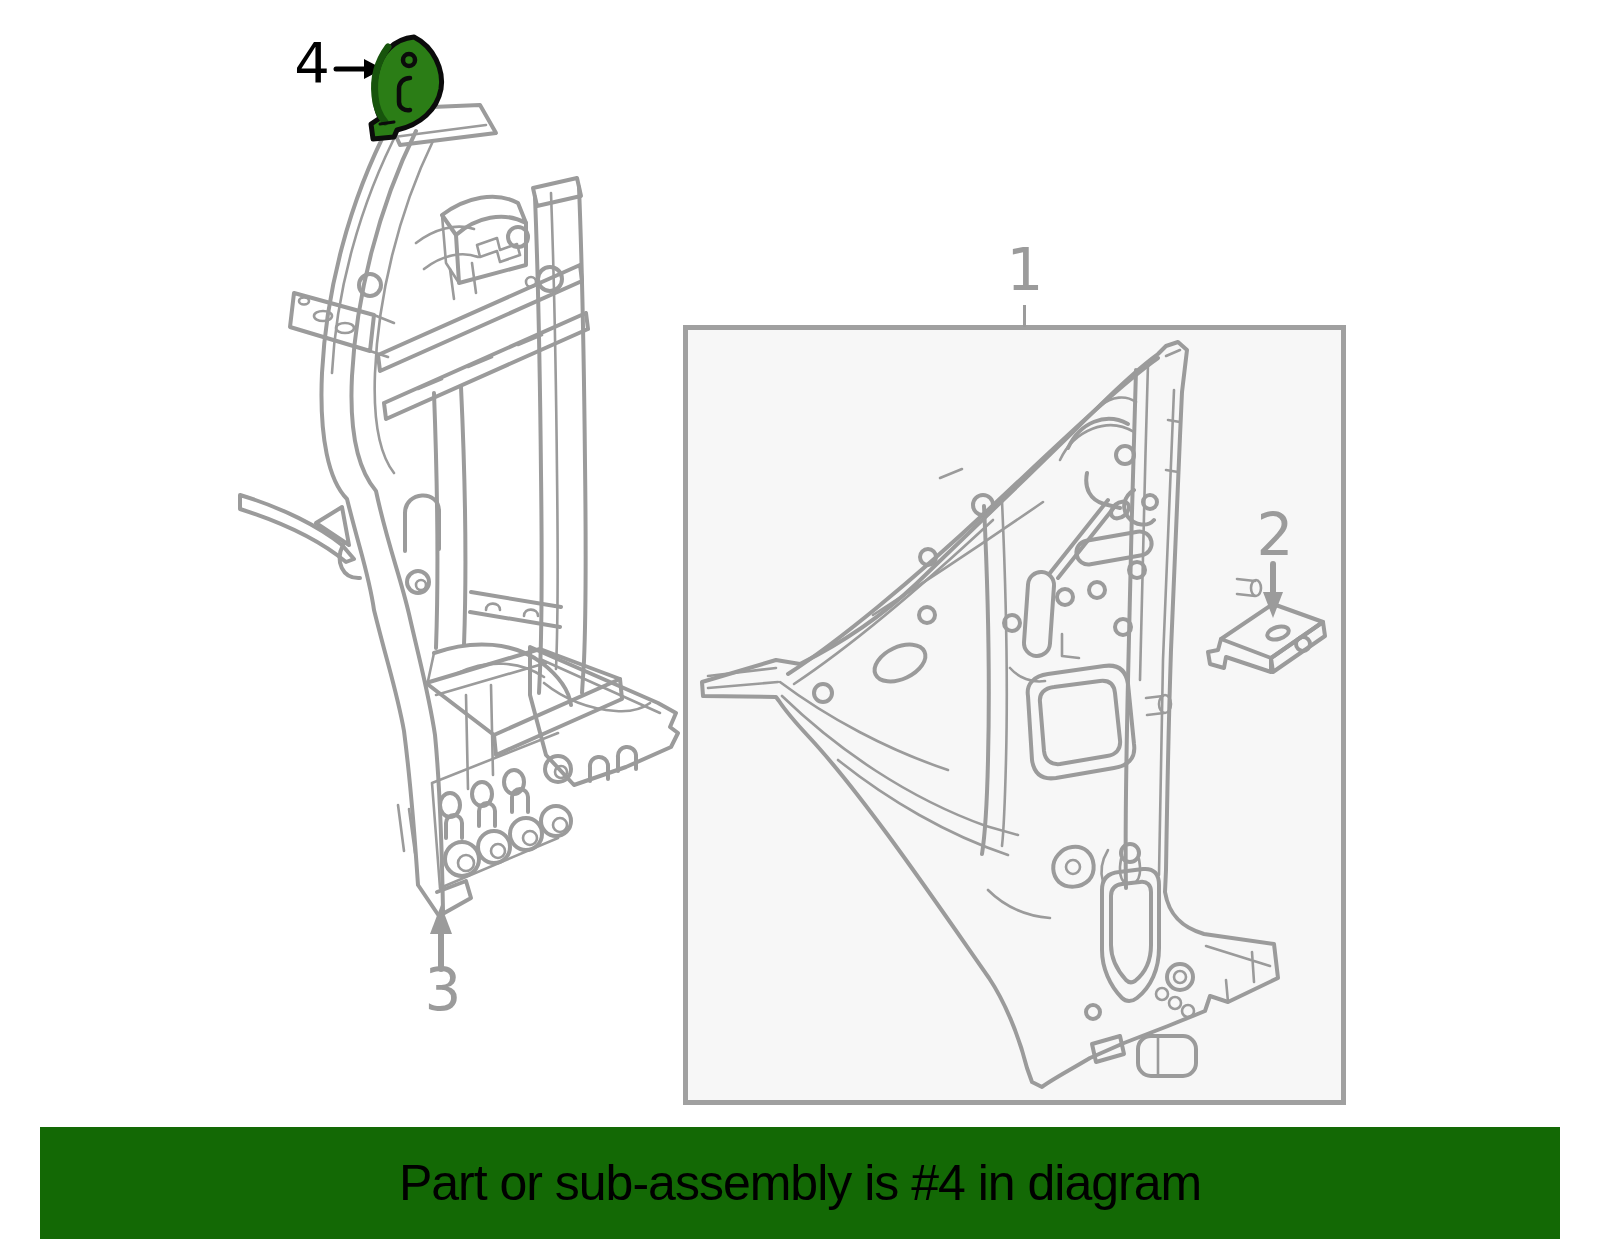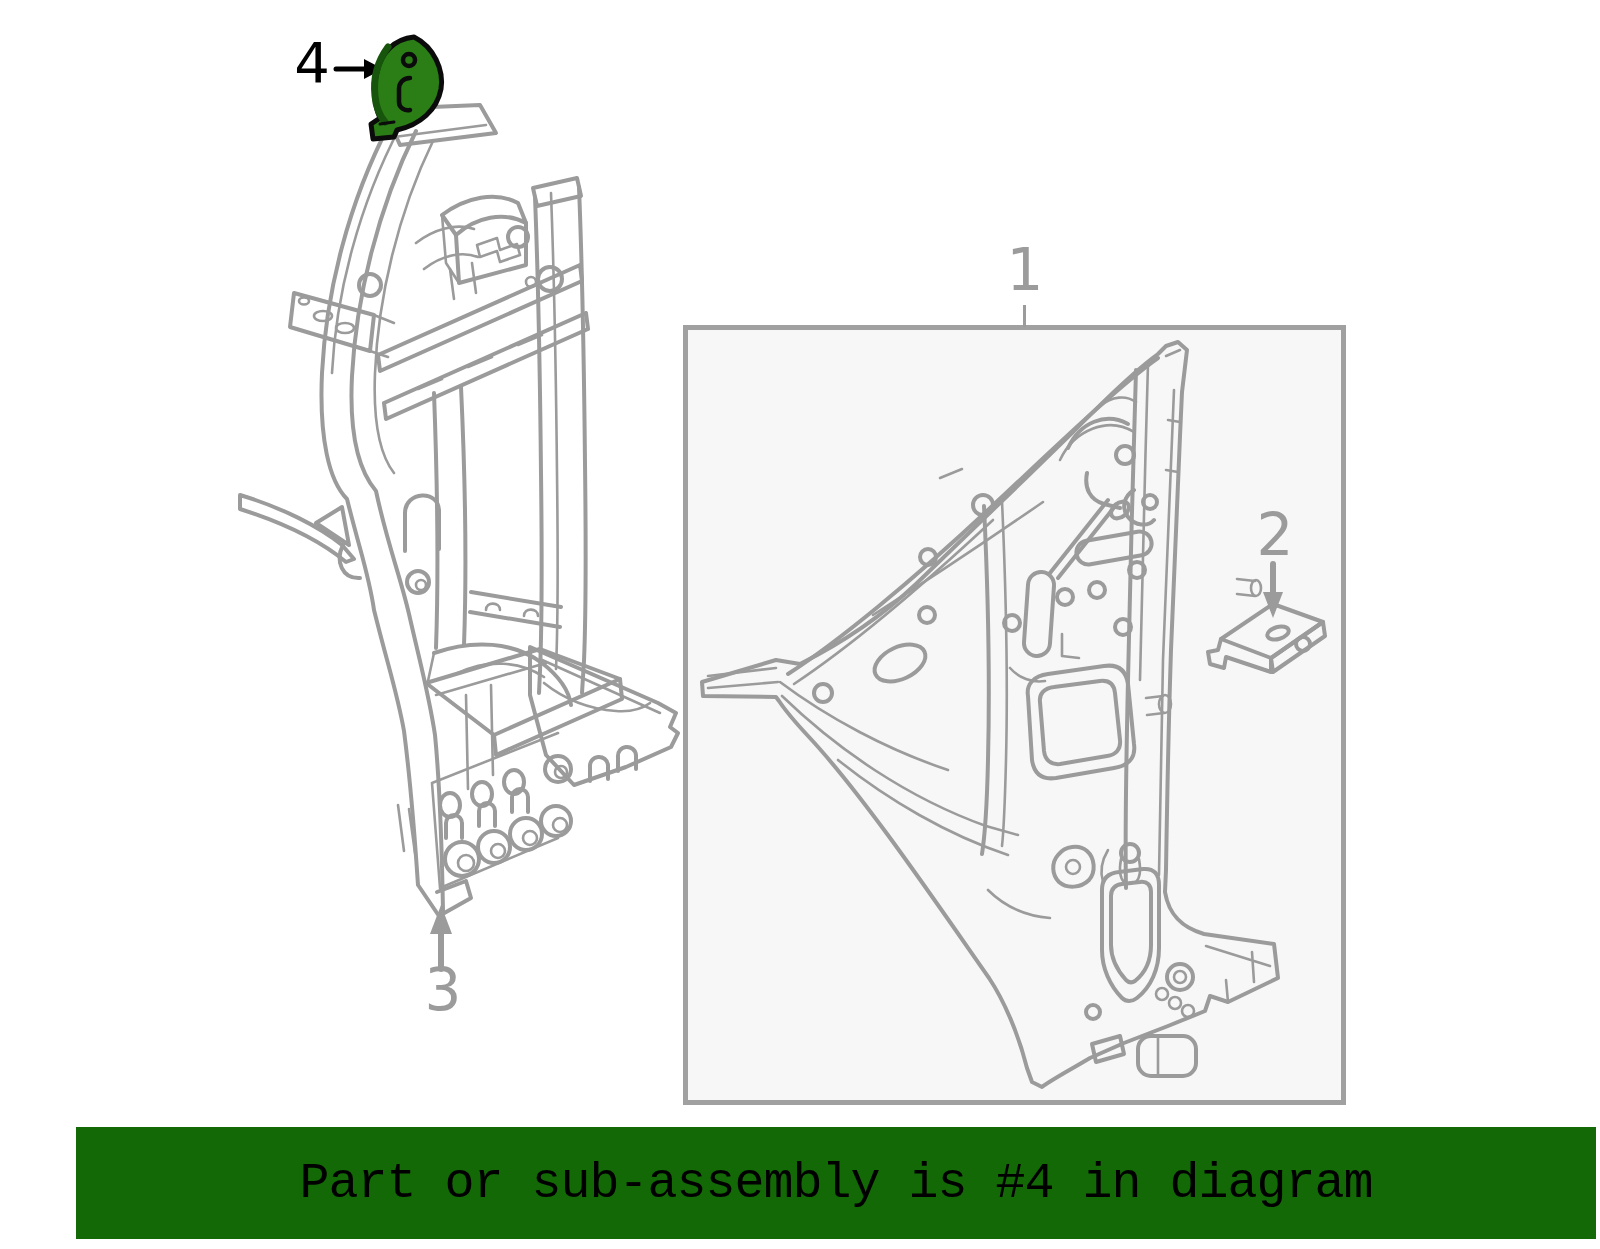--- a/index.html
+++ b/index.html
@@ -33,22 +33,21 @@
     position:absolute;left:683px;top:325px;
     width:653px;height:770px;
     border:5px solid var(--box-border,#a0a0a0);
     background:var(--box-bg,#f7f7f7);
   }
   .banner{
     position:absolute;left:40px;top:1127px;width:1520px;height:112px;
     background:var(--banner-bg,#136905);
     color:var(--banner-text,#000);
     display:flex;flex-direction:column;justify-content:center;align-items:center;
-    font-family:Liberation Mono, monospace;
-    margin-left:36px;
+    font-family:Liberation Sans, sans-serif;
   }
   .banner p{margin:0;font-size:50px;line-height:53px;letter-spacing:-1px;white-space:nowrap;}
 </style>
 </head>
 <body>
 
 <div class="canvas">
 
   <svg class="abs" style="left:228px;top:93px" width="460" height="890" viewBox="0 0 460 890">
 

